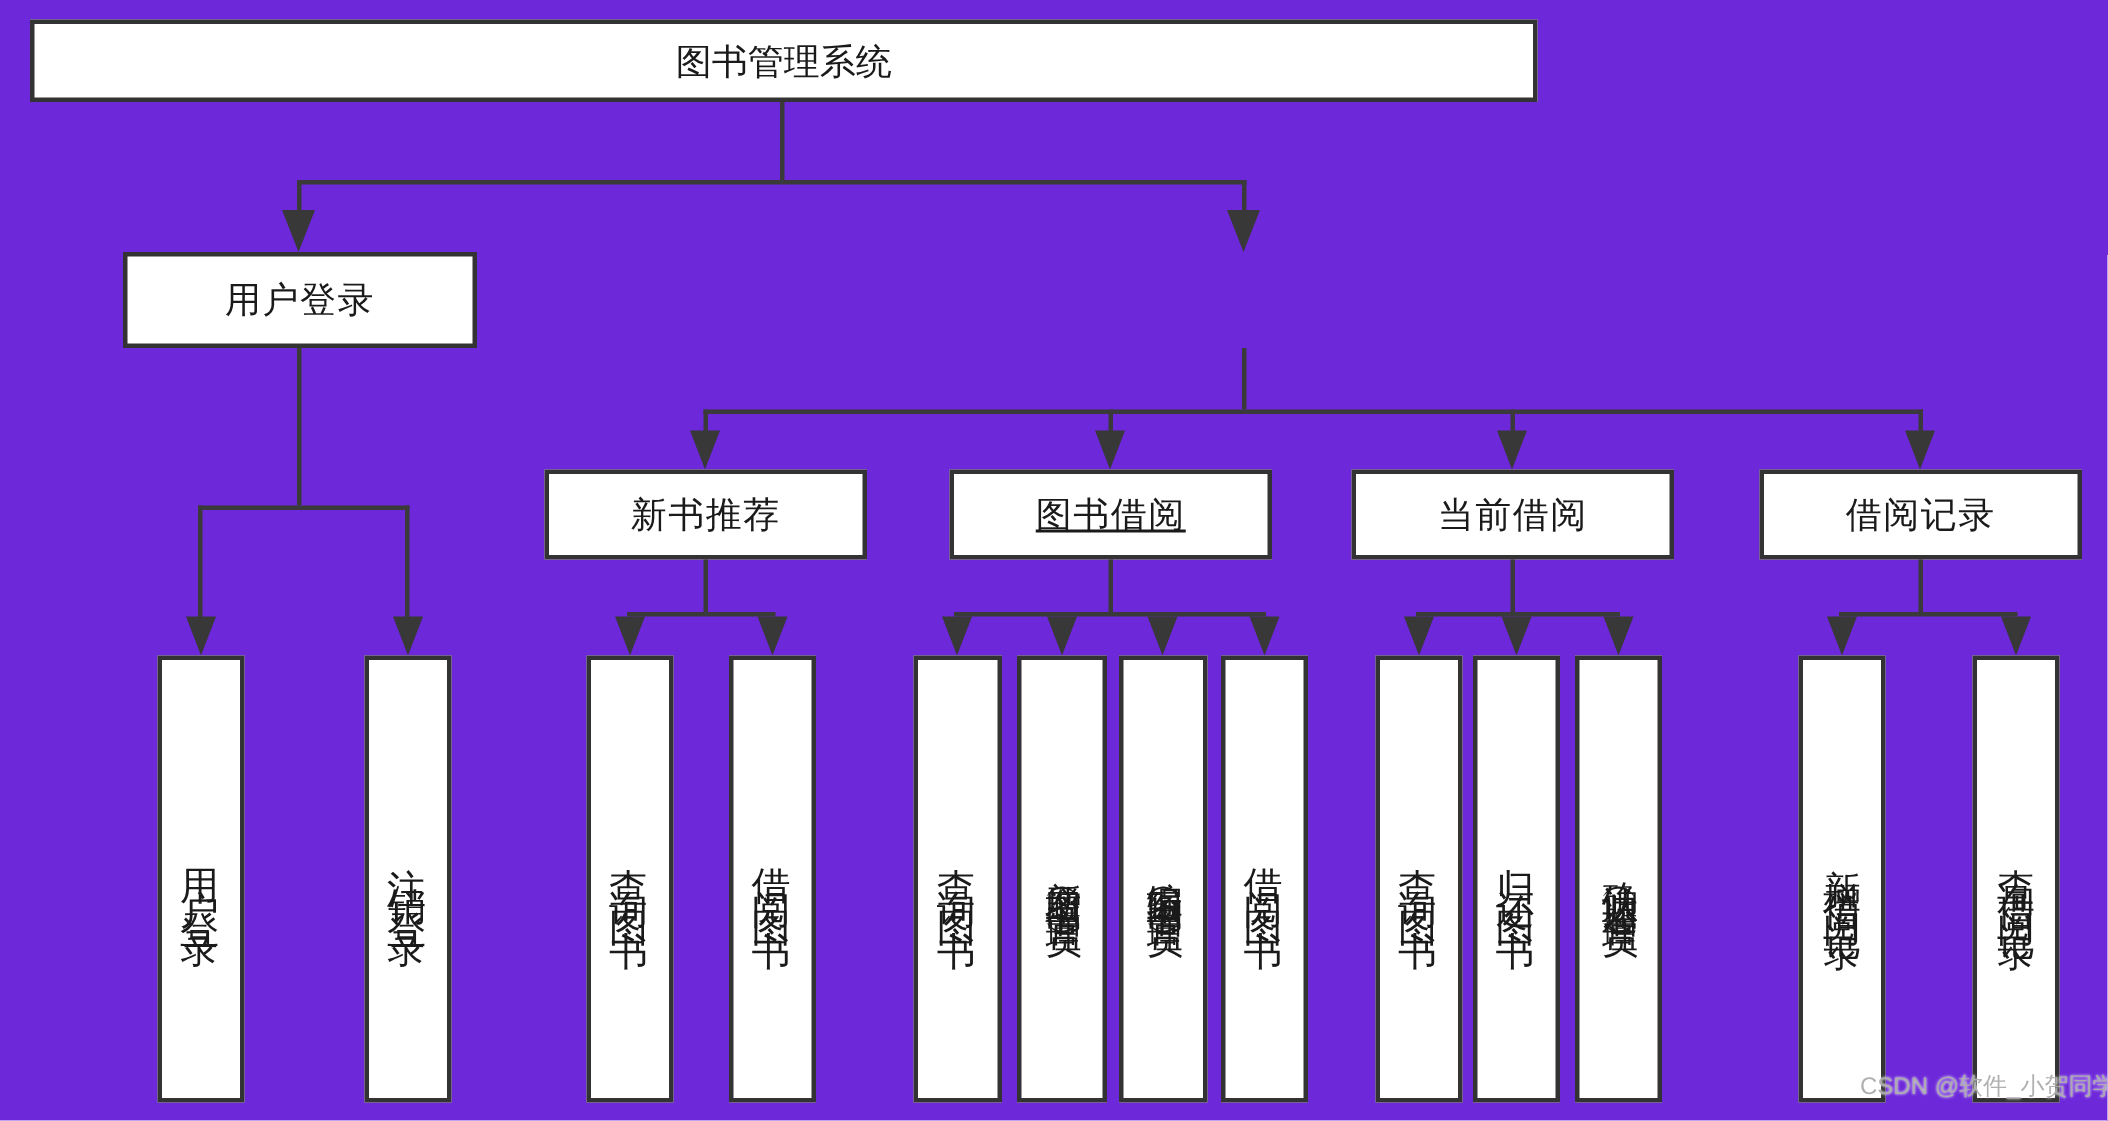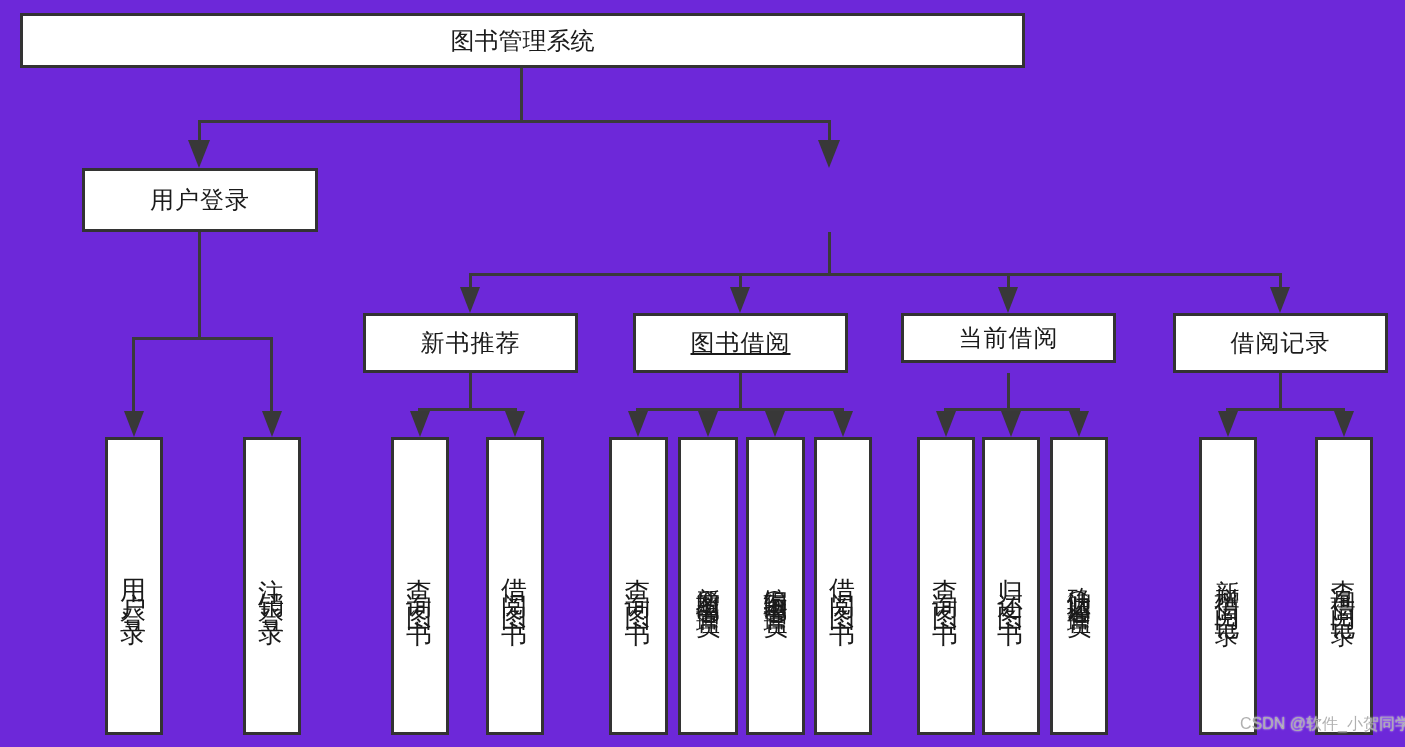--- a/index.html
+++ b/index.html
@@ -109,21 +109,21 @@
   <div class="ahead" style="left:998px; top:287px;"></div>
   <div class="vline" style="left:1279px; top:273px; height:16px;"></div>
   <div class="ahead" style="left:1270px; top:287px;"></div>
 
   <div class="node h-node" style="left:363px; top:313px; width:215px; height:60px;">
     <span>新书推荐</span>
   </div>
   <div class="node h-node" style="left:633px; top:313px; width:215px; height:60px;text-decoration:underline;">
     <span>图书借阅</span>
   </div>
-  <div class="node h-node" style="left:901px; top:313px; width:215px; height:50px;">
+  <div class="node h-node" style="left:901px; top:313px; width:215px; height:60px;">
     <span>当前借阅</span>
   </div>
   <div class="node h-node" style="left:1173px; top:313px; width:215px; height:60px;">
     <span>借阅记录</span>
   </div>
 
   <div class="vline" style="left:469px; top:373px; height:35px;"></div>
   <div class="vline" style="left:739px; top:373px; height:35px;"></div>
   <div class="vline" style="left:1007px; top:373px; height:35px;"></div>
   <div class="vline" style="left:1279px; top:373px; height:35px;"></div>

